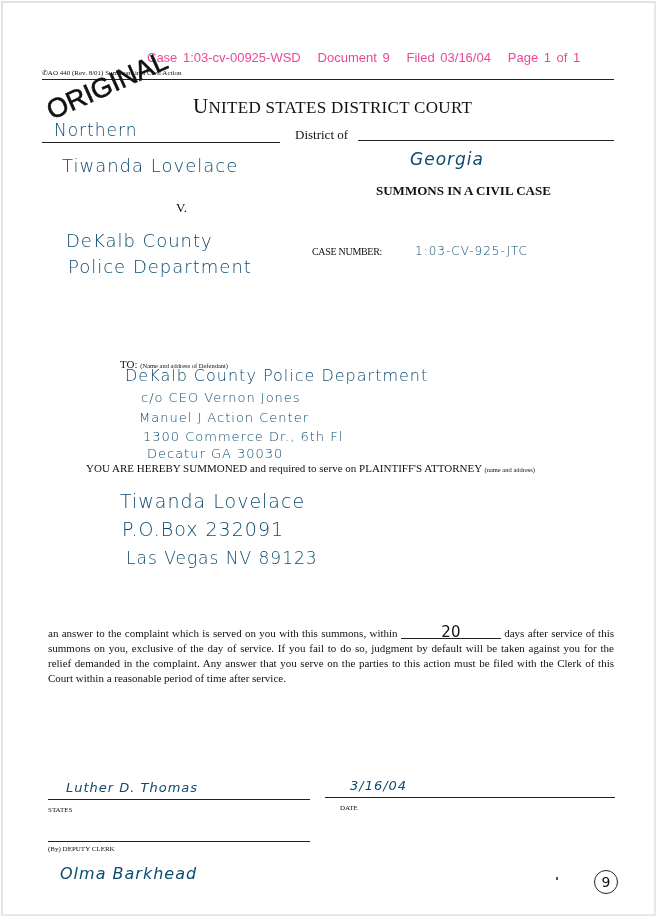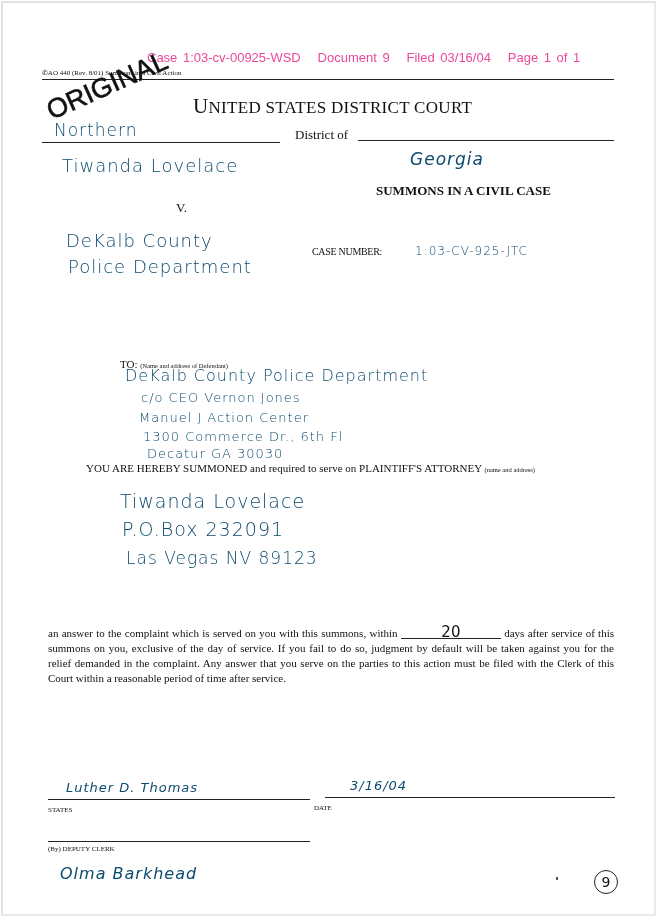--- a/index.html
+++ b/index.html
@@ -116,20 +116,20 @@
   <span class="days-field">20</span>
   <span> days after service of this summons on you, exclusive of the day of service.  If you fail to do so, judgment by default will be taken against you for the relief demanded in the complaint.  Any answer that you serve on the parties to this action must be filed with the Clerk of this Court within a reasonable period of time after service.</span>
 </div>
 
 <div class="abs hand sig-hand" style="left:66px; top:780px;">Luther D. Thomas</div>
 <div class="rule" style="left:48px; top:799px; width:262px;"></div>
 <div class="abs lbl-small" style="left:48px; top:806px;">STATES</div>
 
 <div class="abs hand sig-hand" style="left:350px; top:778px;">3/16/04</div>
 <div class="rule" style="left:325px; top:797px; width:290px;"></div>
-<div class="abs lbl-small" style="left:314px; top:804px;">DATE</div>
+<div class="abs lbl-small" style="left:340px; top:804px;">DATE</div>
 
 <div class="abs hand sig-hand" style="left:60px; top:822px; font-size:16px;margin-top:42px;">Olma Barkhead</div>
 <div class="rule" style="left:48px; top:841px; width:262px;"></div>
 <div class="abs lbl-small" style="left:48px; top:845px;">(By) DEPUTY CLERK</div>
 
 <div class="speck" style="left:556px; top:877px;"></div>
 <div class="abs page-mark">9</div>
 
 </body></html>

